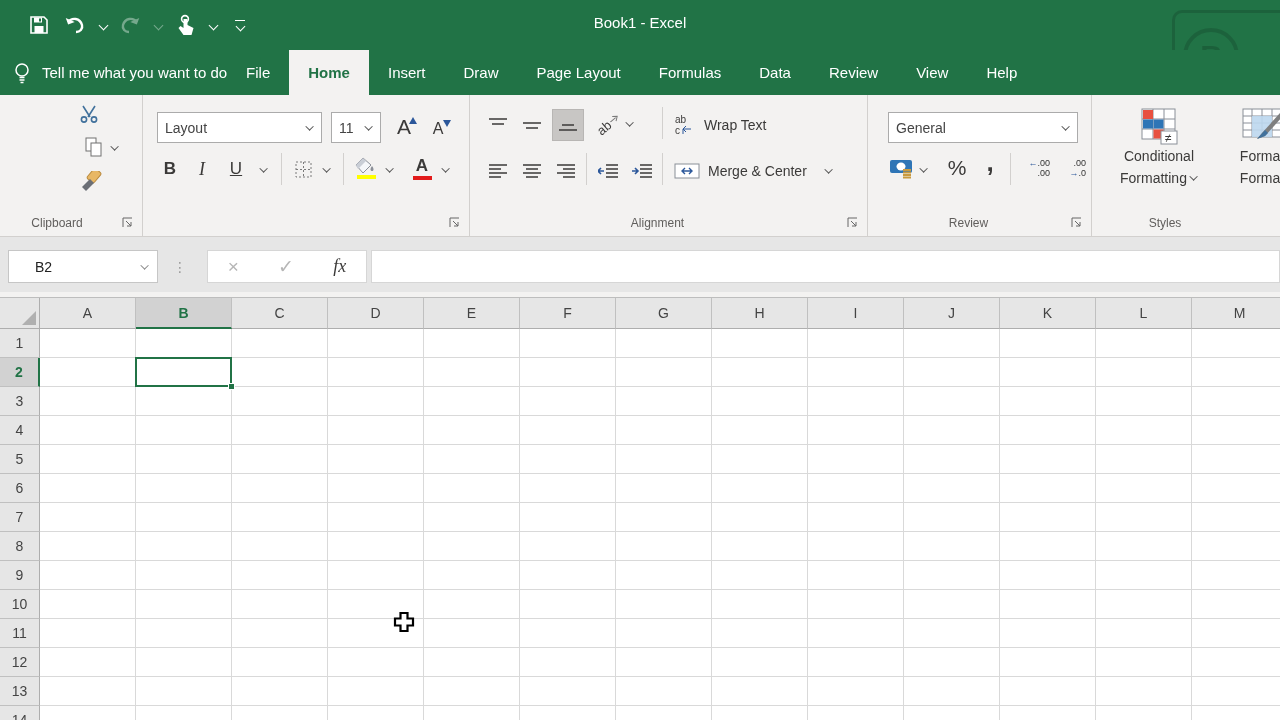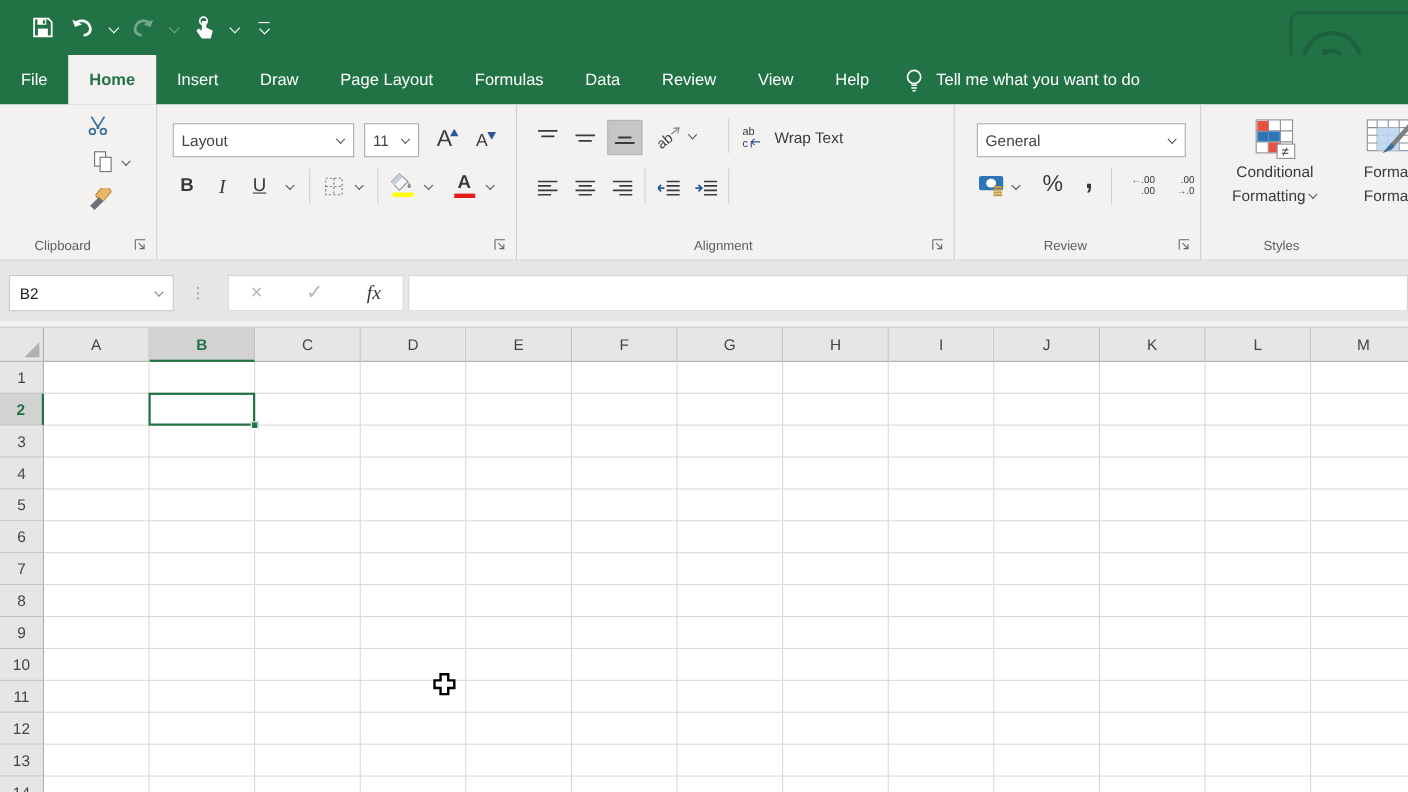--- a/index.html
+++ b/index.html
@@ -46,21 +46,21 @@
   .combo .chev{position:absolute;right:7px}
   .vsep{position:absolute;width:1px;background:#d2d0ce}
   .sel-toggle{background:#c8c6c4;border:1px solid #b8b6b4}
   .two-line{font-size:9px;line-height:10px;color:#333;text-align:right;cursor:pointer}
   .two-line .blue{color:var(--icon-blue)}
   .bigbtn{position:absolute;display:flex;flex-direction:column;align-items:center;cursor:pointer;
     font-size:14px;color:#3b3a39;text-align:center;line-height:22px}
   
   #formula-row{position:absolute;left:0;top:237px;width:1280px;height:55px;background:#e6e6e6}
   #name-box{position:absolute;left:8px;top:13px;width:150px;height:33px;background:#fff;border:1px solid #c6c6c6;
-    display:flex;align-items:center;font-size:14px;padding-left:9px;color:#222}
+    display:flex;align-items:center;font-size:14px;padding-left:26px;color:#222}
   #name-box .chev{position:absolute;right:8px;border-color:#8a8a8a}
   #fbar-dots{position:absolute;left:173px;top:13px;height:33px;display:flex;align-items:center;color:#9a9a9a;font-size:14px;letter-spacing:0;cursor:col-resize}
   #fbar-ops{position:absolute;left:207px;top:13px;width:160px;height:33px;background:#fff;border:1px solid #d6d6d6;
     display:flex;align-items:center;justify-content:space-around}
   #formula-input{position:absolute;left:371px;top:13px;width:909px;height:33px;background:#fff;border:1px solid #d6d6d6;
     font-size:14px;padding-left:8px;display:flex;align-items:center}
   #fb-cancel,#fb-enter{color:#b6b6b6;font-size:19px;cursor:pointer}
   #fb-fx{font-family:"Liberation Serif","DejaVu Serif",serif;font-style:italic;font-size:18px;color:#3b3a39;cursor:pointer}
   #fbar-gap{position:absolute;left:0;top:292px;width:1280px;height:6px;background:#f3f2f1;border-bottom:1px solid #bdbdbd}
   
@@ -116,46 +116,47 @@
           <circle cx="10" cy="5" r="3.4" fill="none" stroke="#fff" stroke-width="1.6"></circle>
           <path d="M8.5 5 v9 l-3 -2 -2 2 5 7 h8 l2 -7 -6 -3 v-6 z" fill="#fff"></path>
         </svg>
     </span>
     <span class="qat-chev"></span>
     <span class="qat-btn" style="flex-direction:column;gap:2px">
       <span style="width:10px;height:1.6px;background:#fff"></span>
       <span class="qat-chev" style="margin-left:0"></span>
     </span>
   </div>
+  <div id="title">Book1 - Excel</div>
   <div id="watermark-box"></div>
   <div id="watermark-circle">R</div>
 </div>
 
 <div id="tabrow">
+  <div id="tellme">
+    <span>
+      <svg width="16" height="22" viewBox="0 0 16 22">
+          <circle cx="8" cy="8" r="6" fill="none" stroke="#fff" stroke-width="1.5"></circle>
+          <path d="M5.5 15.5 h5 M5.5 18 h5 M6.5 20.5 h3" stroke="#fff" stroke-width="1.5" fill="none"></path>
+        </svg>
+    </span>
+    <span>Tell me what you want to do</span>
+  </div>
   <div id="tabs" style="display:flex">
       <div class="tab">File</div>
       <div class="tab selected">Home</div>
       <div class="tab">Insert</div>
       <div class="tab">Draw</div>
       <div class="tab">Page Layout</div>
       <div class="tab">Formulas</div>
       <div class="tab">Data</div>
       <div class="tab">Review</div>
       <div class="tab">View</div>
       <div class="tab">Help</div>
     </div>
-  <div id="tellme">
-    <span>
-      <svg width="16" height="22" viewBox="0 0 16 22">
-          <circle cx="8" cy="8" r="6" fill="none" stroke="#fff" stroke-width="1.5"></circle>
-          <path d="M5.5 15.5 h5 M5.5 18 h5 M6.5 20.5 h3" stroke="#fff" stroke-width="1.5" fill="none"></path>
-        </svg>
-    </span>
-    <span>Tell me what you want to do</span>
-  </div>
 </div>
 
 <div id="ribbon">
 
   <div class="rgroup" style="width:143px">
     <span class="btn" style="position:absolute;left:76px;top:8px;width:26px;height:22px">
       <svg width="20" height="18" viewBox="0 0 20 18">
           <path d="M4 1 l7 11 M16 1 l-7 11" stroke="#41719c" stroke-width="1.6" fill="none"></path>
           <circle cx="5" cy="14.5" r="2.6" fill="none" stroke="#41719c" stroke-width="1.6"></circle>
           <circle cx="15" cy="14.5" r="2.6" fill="none" stroke="#41719c" stroke-width="1.6"></circle>
@@ -282,20 +283,30 @@
           <path d="M6 8 L0 8 M3 5 l-3 3 3 3" stroke="#2b579a" stroke-width="1.6" fill="none"></path>
         </svg>
     </span>
     <span class="btn" style="position:absolute;left:158px;top:62px;width:28px;height:28px">
       <svg width="20" height="16" viewBox="0 0 20 16">
           <path d="M8 2 h12 M8 6 h12 M8 10 h12 M8 14 h12" stroke="#3b3a39" stroke-width="1.5"></path>
           <path d="M0 8 L6 8 M3 5 l3 3 -3 3" stroke="#2b579a" stroke-width="1.6" fill="none"></path>
         </svg>
     </span>
     <div class="vsep" style="left:192px;top:58px;height:32px"></div>
+    <div class="btn" style="position:absolute;left:204px;top:60px;height:32px;gap:8px">
+      <span>
+        <svg width="26" height="20" viewBox="0 0 26 20">
+            <rect x="1" y="3" width="24" height="14" fill="#fff" stroke="#8a8f98"></rect>
+            <path d="M9 10 h8 M11 7 l-3 3 3 3 M15 7 l3 3 -3 3" stroke="#2b579a" stroke-width="1.4" fill="none"></path>
+          </svg>
+      </span>
+      <span style="font-size:14px;color:#3b3a39">Merge &amp; Center</span>
+      <span class="chev" style="margin-left:12px"></span>
+    </div>
     <div class="glabel">Alignment</div>
     <span class="launcher">
       <svg width="11" height="11" viewBox="0 0 11 11">
           <path d="M1 1 v9 M1 1 h9" stroke="#666" fill="none"></path>
           <path d="M4 4 l5 5 M9 5 v4 h-4" stroke="#666" fill="none"></path>
         </svg>
     </span>
   </div>
 
   <div class="rgroup" style="width:224px">

